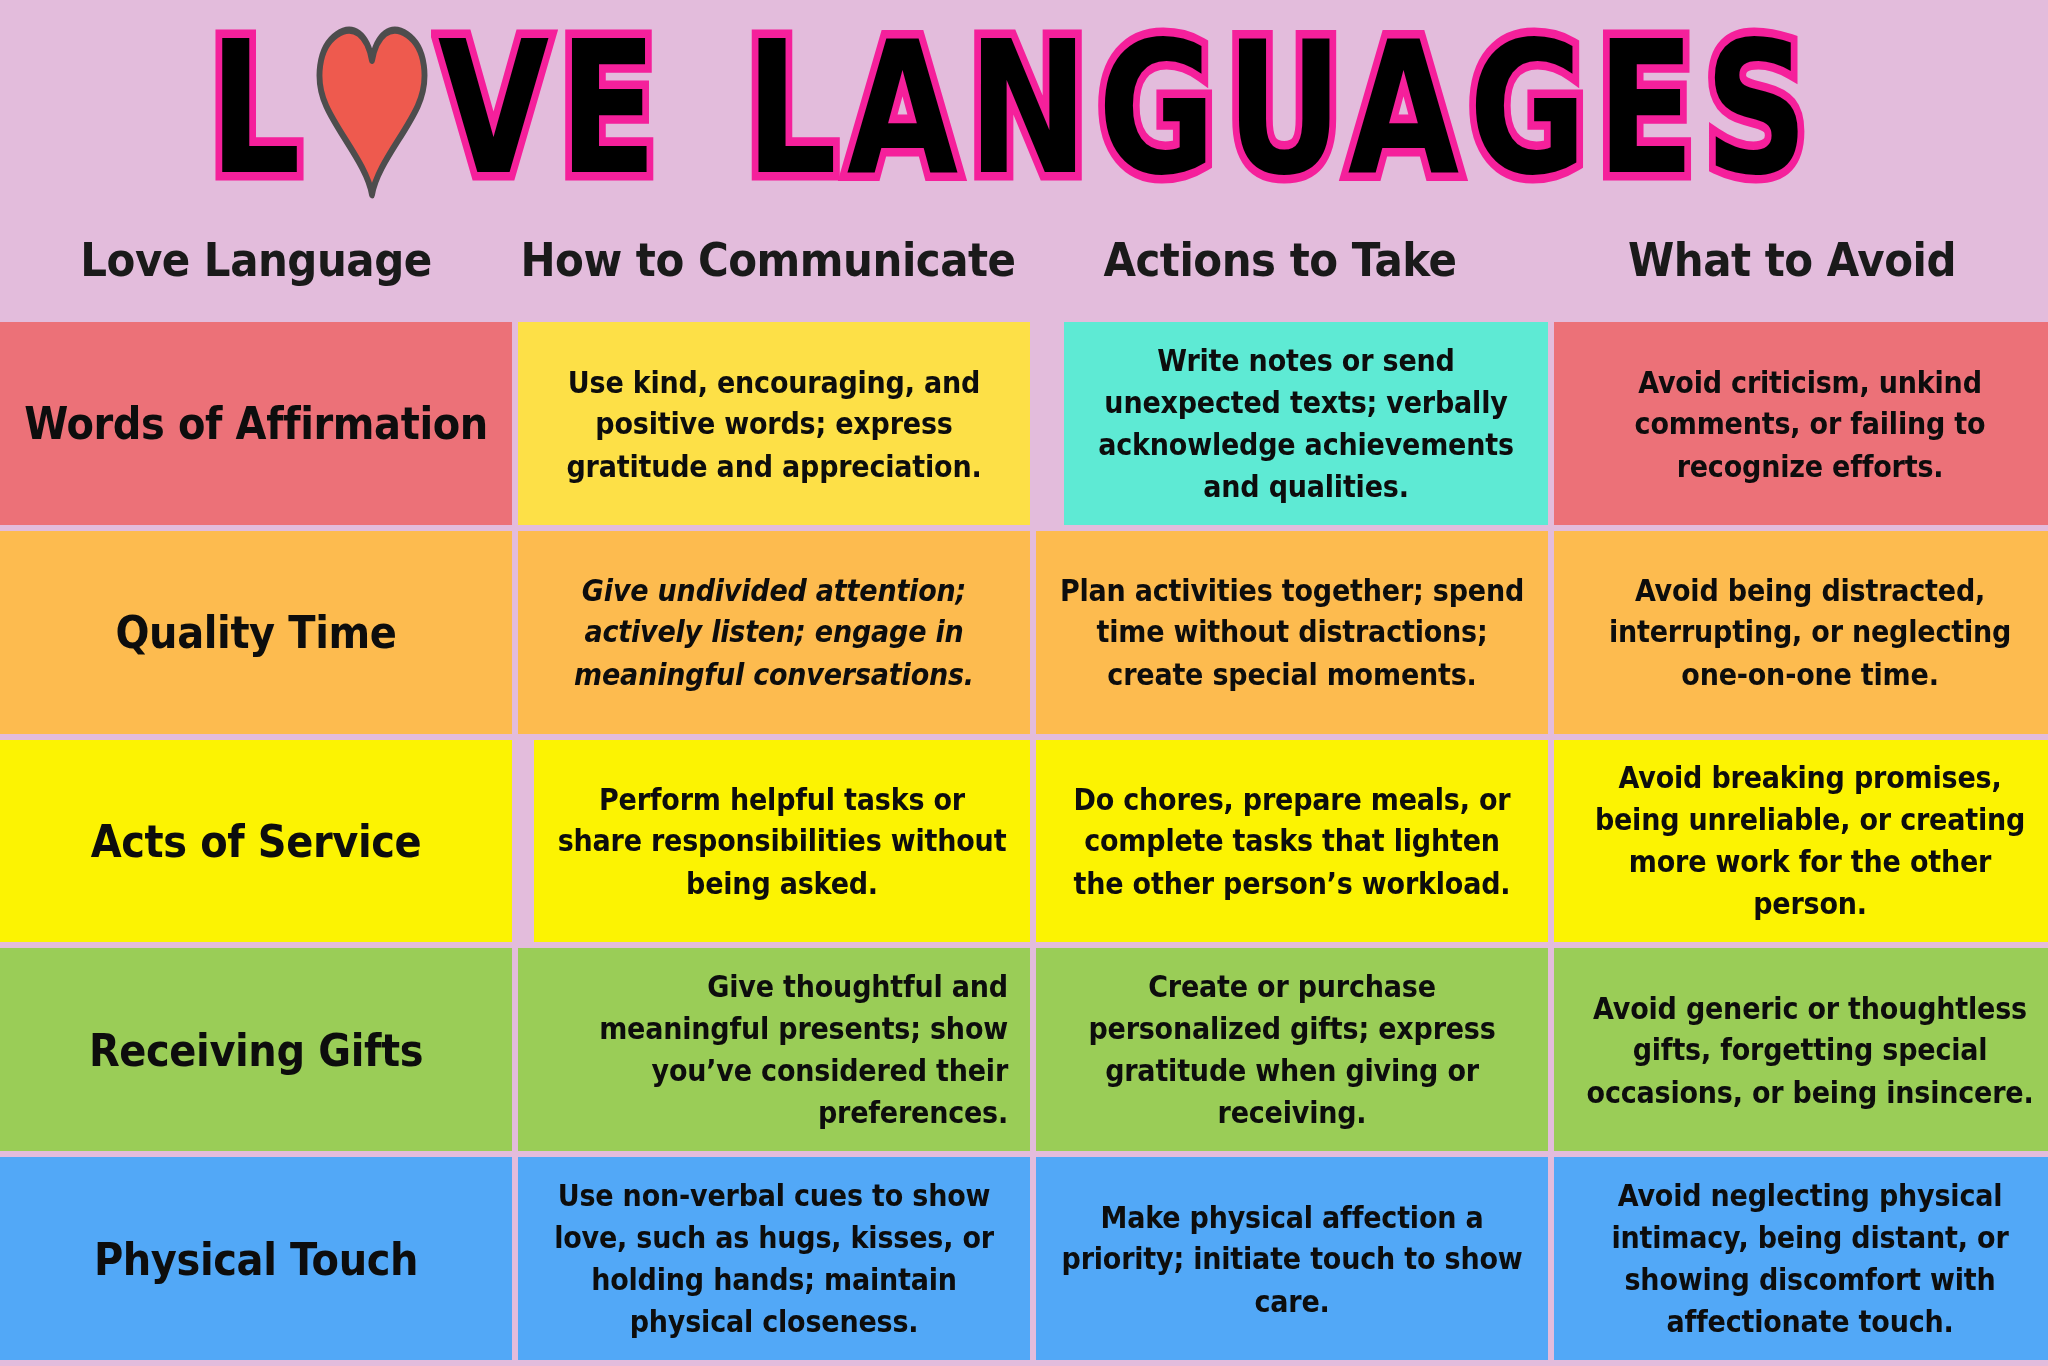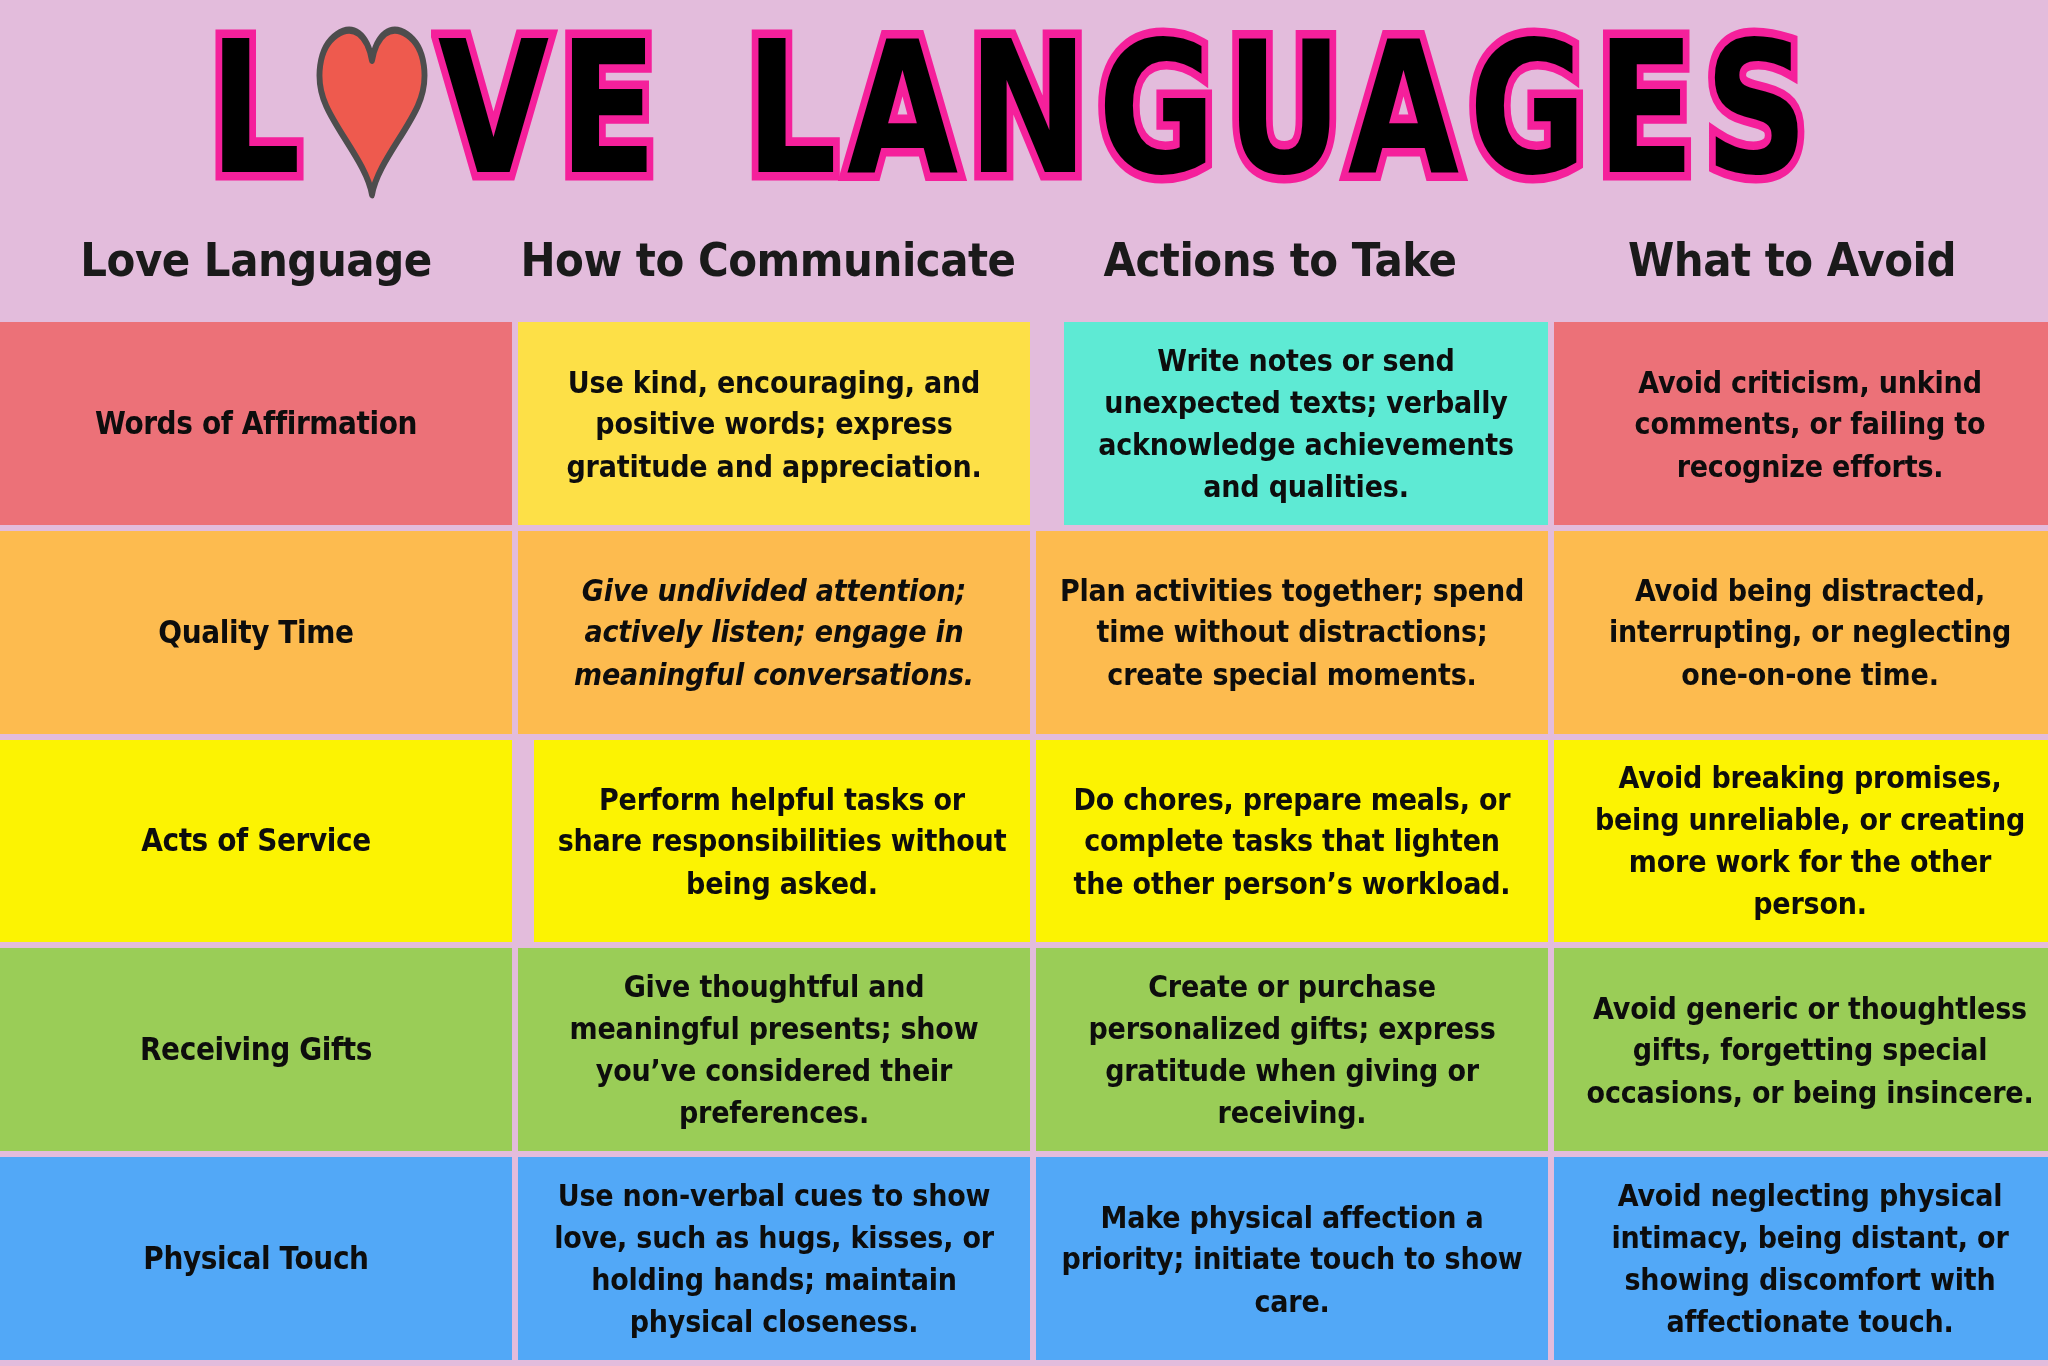--- a/index.html
+++ b/index.html
@@ -104,21 +104,21 @@
     align-items: center;
     justify-content: center;
     padding: 6px 22px;
     box-sizing: border-box;
     text-align: center;
     color: #0d0d0d;
     font-family: "DejaVu Sans", sans-serif;
     font-weight: bold;
   }
   .cell.label {
-    font-size: 28px;
+    font-size: 40px;
     letter-spacing: -0.4px;
     transform: none;
   }
   .cell.label span { transform: scaleY(1.12); display:inline-block; }
   .cell.body {
     font-size: 27px;
     line-height: 1.38;
     letter-spacing: -0.2px;
   }
   .cell.body span { display:inline-block; transform: scaleY(1.12); }
@@ -195,21 +195,21 @@
         </div>
       <div class="cell body" style="background: rgb(252, 243, 2);">
           <span>Avoid breaking promises, being unreliable, or creating more work for the other person.</span>
         </div>
     </div>
 
     <div class="trow">
       <div class="cell label" style="background: rgb(154, 205, 87);">
           <span>Receiving Gifts</span>
         </div>
-      <div class="cell body" style="background: rgb(154, 205, 87);">
+      <div class="cell body" style="background: rgb(154, 205, 87); text-align: right;">
           <span>Give thoughtful and meaningful presents; show you’ve considered their preferences.</span>
         </div>
       <div class="cell body" style="background: rgb(154, 205, 87);">
           <span>Create or purchase personalized gifts; express gratitude when giving or receiving.</span>
         </div>
       <div class="cell body" style="background: rgb(154, 205, 87);">
           <span>Avoid generic or thoughtless gifts, forgetting special occasions, or being insincere.</span>
         </div>
     </div>
 

